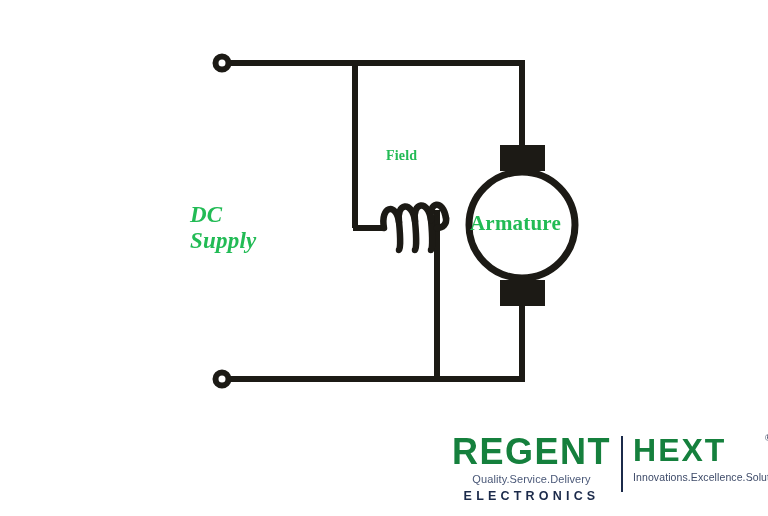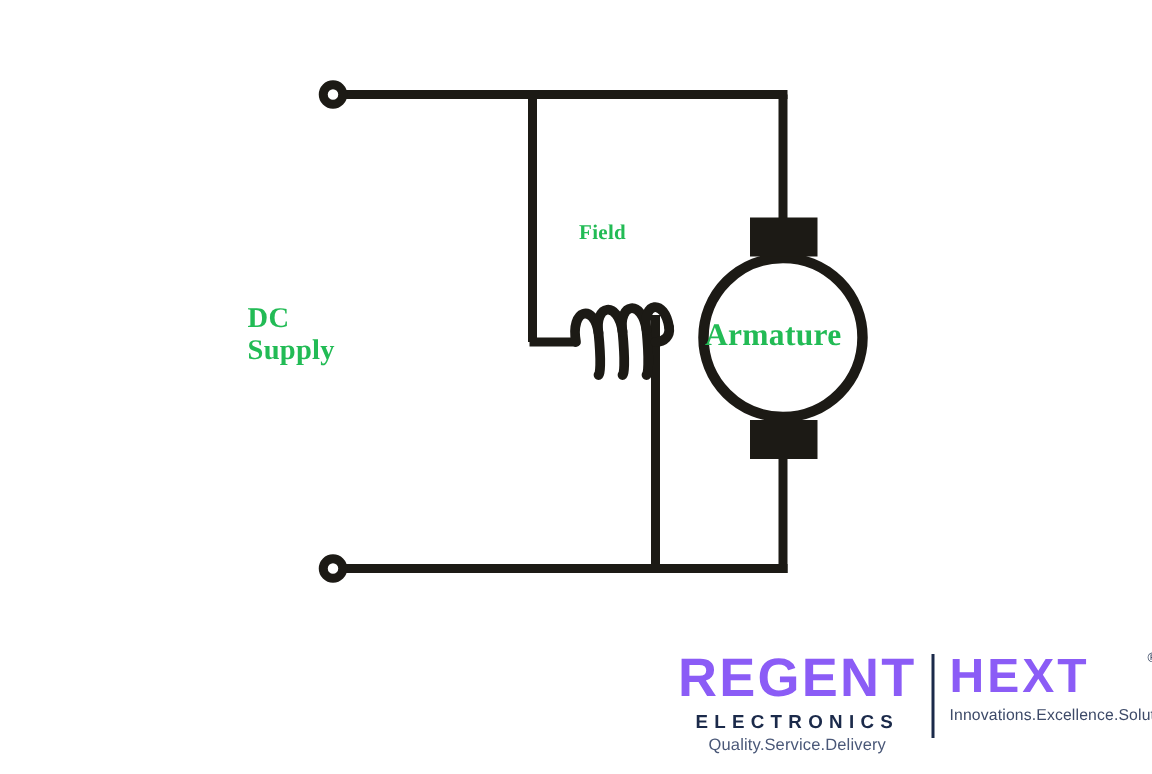--- a/index.html
+++ b/index.html
@@ -37,23 +37,24 @@
   .label {
     position: absolute;
     font-family: "Liberation Serif", "DejaVu Serif", serif;
     font-weight: bold;
     color: #22bb55;
     white-space: pre;
     line-height: 1.12;
     letter-spacing: 0.2px;
   }
   #label-dc-supply {
-    left: 165px;
+    left: 190px;
     top: 202px;
-    font-size: 19px;
+    font-size: 23px;
+    font-style: italic;
   }
   #label-field {
     left: 386px;
     top: 148px;
     font-size: 14px;
   }
   #label-armature {
     left: 470px;
     top: 212px;
     font-size: 21px;
@@ -84,21 +85,21 @@
   }
   .logo-right {
     width: 148px;
     text-align: left;
     padding-top: 2px;
     position: relative;
   }
   .wordmark {
     font-family: "Liberation Sans", sans-serif;
     font-weight: bold;
-    color: #8b5cf6;
+    color: #15803d;
     letter-spacing: 1px;
     line-height: 1;
   }
   #regent-word {
     font-size: 36px;
     letter-spacing: 1.5px;
   }
   #hext-word {
     font-size: 32px;
     letter-spacing: 2px;
@@ -192,22 +193,22 @@
 Supply</div>
 
   <div class="label" id="label-field">Field</div>
 
   <div class="label" id="label-armature">Armature</div>
 
   <div id="logo">
 
     <div class="logo-left">
       <div class="wordmark" id="regent-word">REGENT</div>
+      <div id="regent-tag">Quality.Service.Delivery</div>
       <div id="regent-sub">ELECTRONICS</div>
-      <div id="regent-tag">Quality.Service.Delivery</div>
     </div>
 
     <div class="logo-divider"></div>
 
     <div class="logo-right">
       <span class="wordmark" id="hext-word">HEXT</span><span id="hext-reg">®</span>
       <div id="hext-tag">Innovations.Excellence.Solutions</div>
     </div>
 
   </div>

